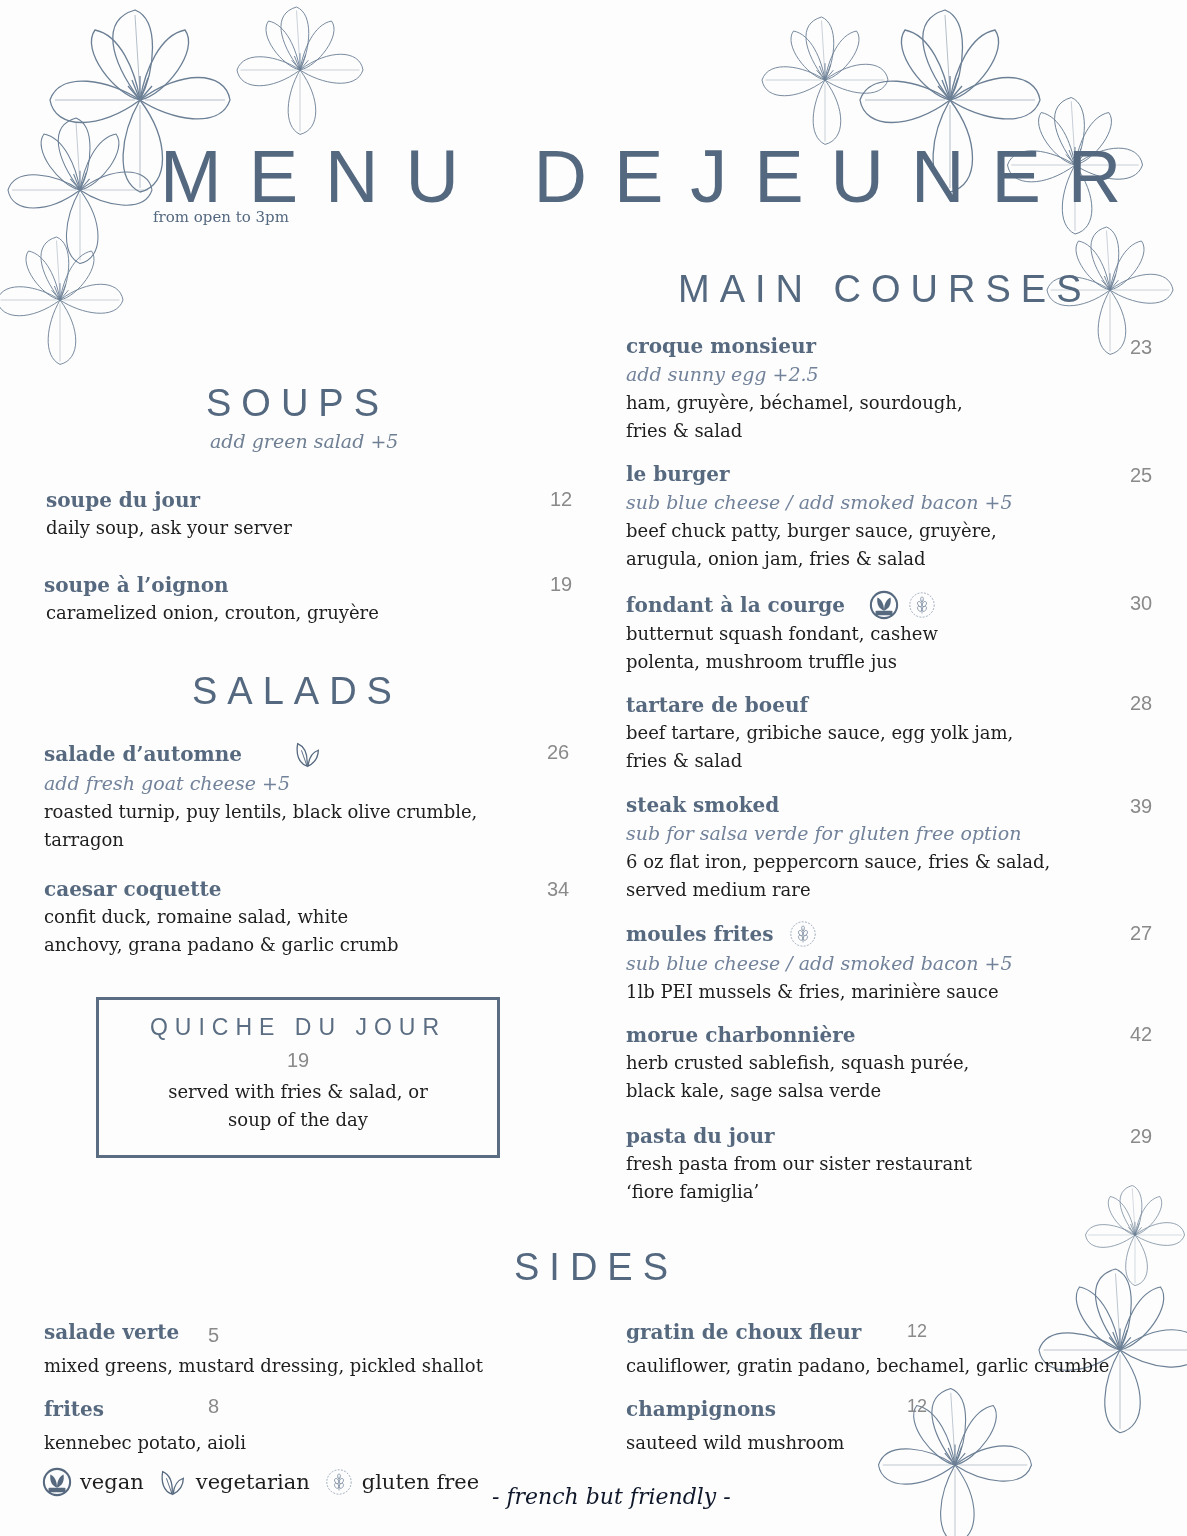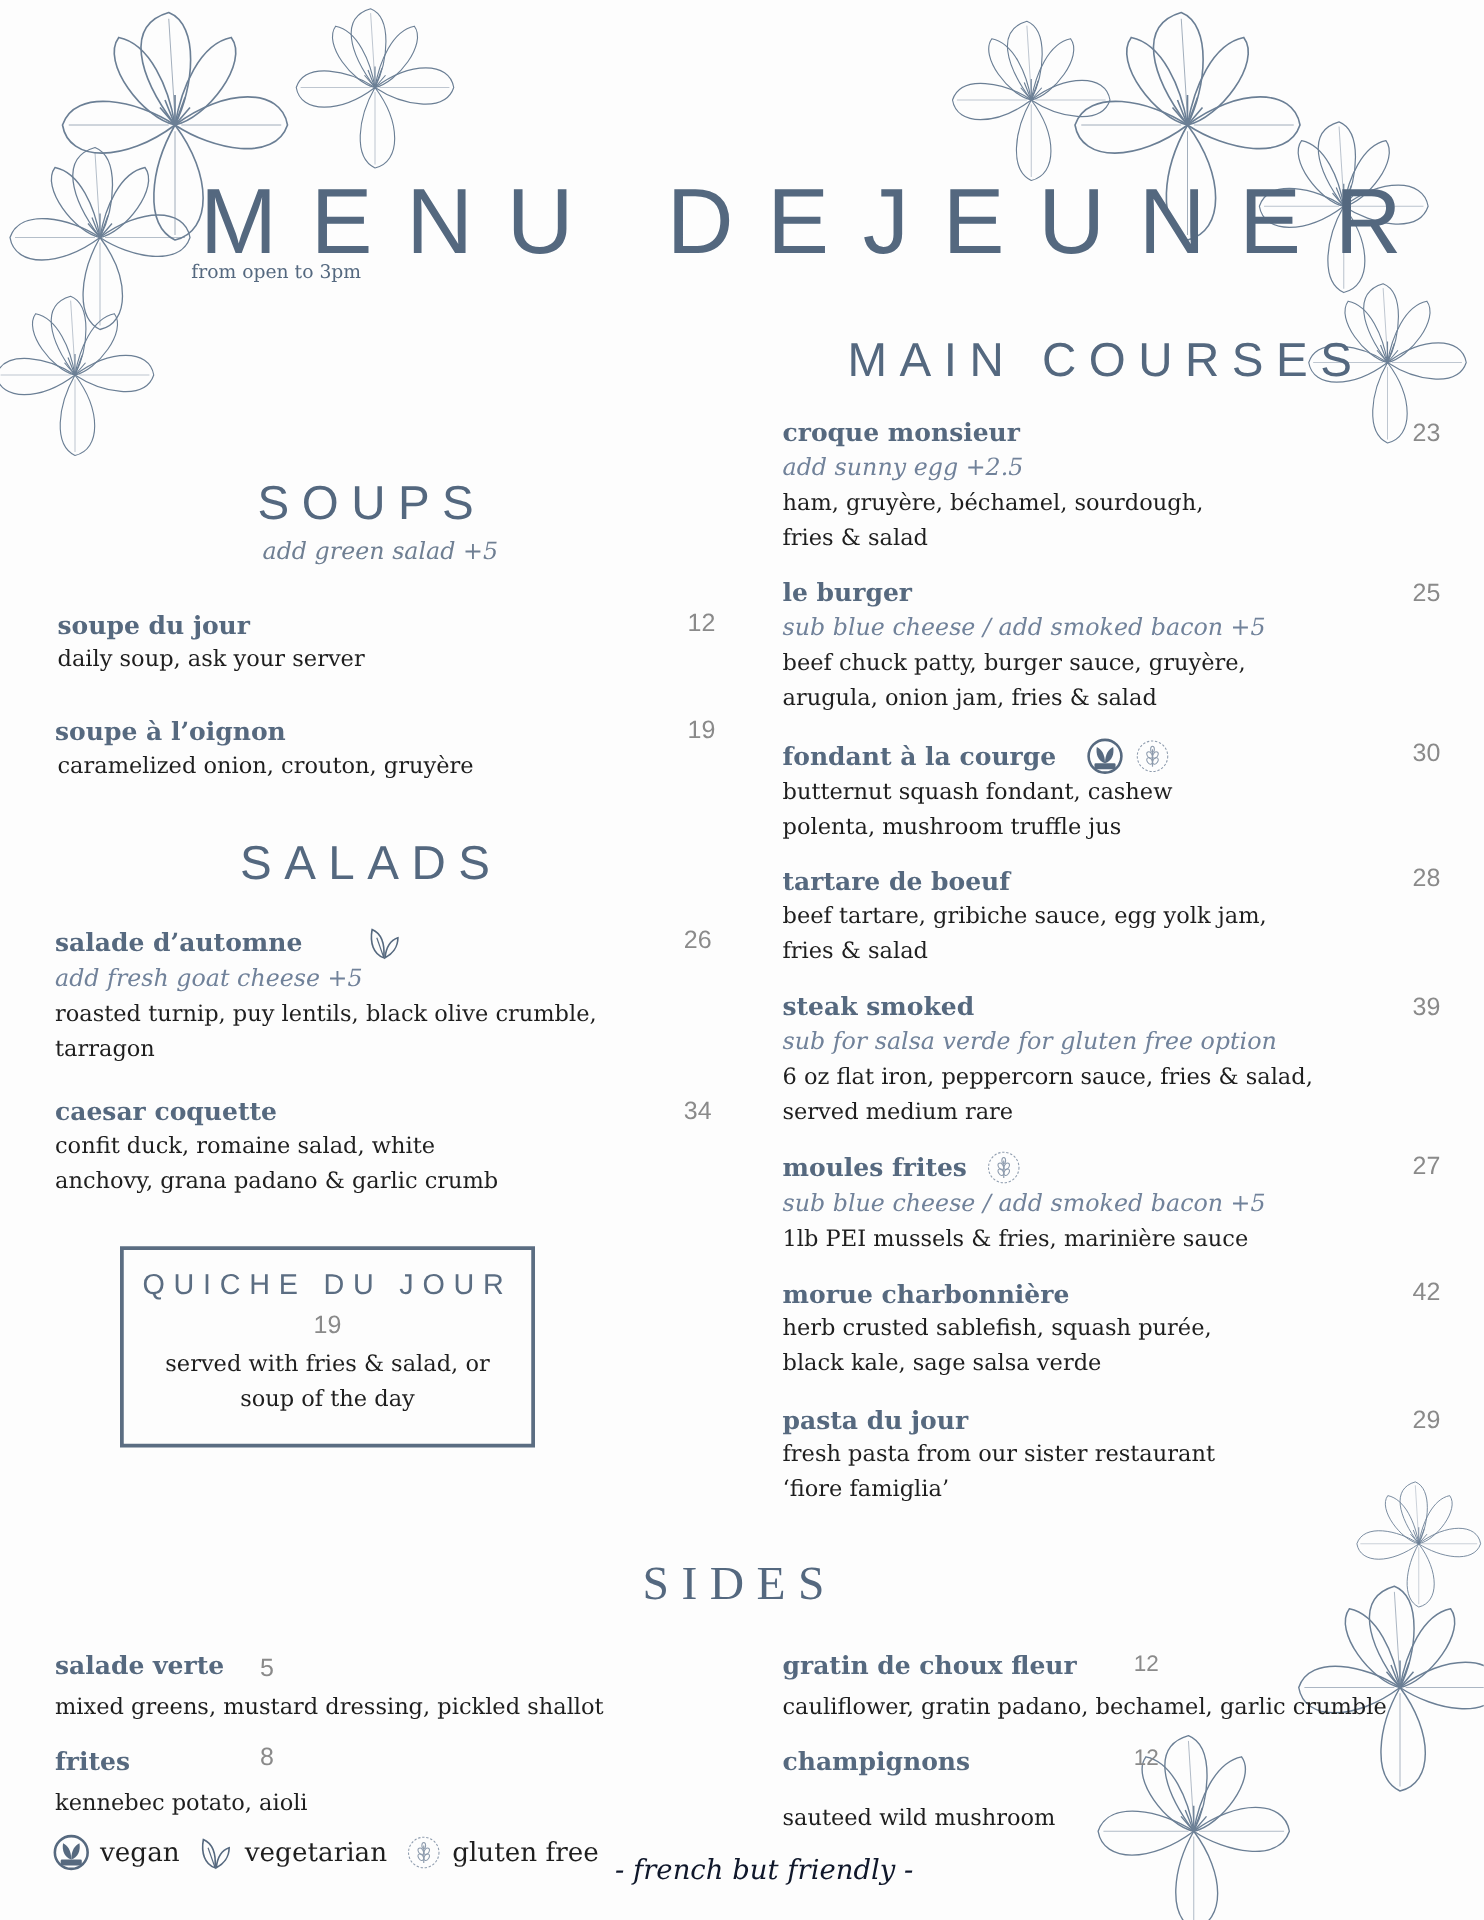--- a/index.html
+++ b/index.html
@@ -32,21 +32,21 @@
       font-family: "DejaVu Serif", serif; font-style: italic; font-size: 19px;
       color: #71829a; line-height: 29px; white-space: nowrap;
     }
     .item-desc {
       font-family: "DejaVu Serif", serif; font-size: 18px; color: #1e1e1e; line-height: 28px;
     }
     .price {
       position: absolute; font-family: "Liberation Sans", sans-serif; font-size: 20px; color: #8a8a8a;
     }
     .quiche-box {
-      position: absolute; left: 96px; top: 997px; width: 332px; height: 161px;
+      position: absolute; left: 96px; top: 997px; width: 404px; height: 161px;
       border: 3px solid #5b6d82; text-align: center;
     }
     .quiche-title {
       margin-top: 14px; font-family: "Liberation Sans", sans-serif; font-size: 23px;
       letter-spacing: 7px; color: #5b6d82;
     }
     .quiche-price { margin-top: 8px; font-family: "Liberation Sans", sans-serif; font-size: 20px; color: #8a8a8a; }
     .quiche-desc { margin-top: 6px; font-size: 18px; line-height: 28px; color: #1e1e1e; }
 
     .legend { position: absolute; left: 42px; top: 1466px; display: flex; align-items: center; gap: 8px; font-size: 21px; color: #1e1e1e; }
@@ -254,21 +254,21 @@
 </div>
 <div class="price" style="left:1130px;top:1023px;">42</div>
 
 <div class="item" style="left:626px;top:1122px;">
   <div class="item-title">pasta du jour</div>
   <div class="item-desc">fresh pasta from our sister restaurant</div>
   <div class="item-desc">‘fiore famiglia’</div>
 </div>
 <div class="price" style="left:1130px;top:1125px;">29</div>
 
-<div class="section-heading" style="left:514px;top:1248px;font-size:38px;font-family:Liberation Serif, serif;">SIDES</div>
+<div class="section-heading" style="left:514px;top:1248px;font-size:38px;">SIDES</div>
 
 <div class="item" style="left:44px;top:1318px;">
   <div class="item-title">salade verte</div>
   <div class="item-desc" style="margin-top:6px">mixed greens, mustard dressing, pickled shallot</div>
 </div>
 <div class="price" style="left:208px;top:1324px;">5</div>
 
 <div class="item" style="left:44px;top:1395px;">
   <div class="item-title">frites</div>
   <div class="item-desc" style="margin-top:6px">kennebec potato, aioli</div>
@@ -276,21 +276,21 @@
 <div class="price" style="left:208px;top:1395px;">8</div>
 
 <div class="item" style="left:626px;top:1318px;">
   <div class="item-title">gratin de choux fleur</div>
   <div class="item-desc" style="margin-top:6px">cauliflower, gratin padano, bechamel, garlic crumble</div>
 </div>
 <div class="price" style="left:907px;top:1321px;font-size:18px;">12</div>
 
 <div class="item" style="left:626px;top:1395px;">
   <div class="item-title">champignons</div>
-  <div class="item-desc" style="margin-top:18px">sauteed wild mushroom</div>
+  <div class="item-desc" style="margin-top:6px">sauteed wild mushroom</div>
 </div>
 <div class="price" style="left:907px;top:1396px;font-size:18px;">12</div>
 
 <div class="legend">
   <span class="entry">
     <span class="icon">
         <svg width="30" height="30">
           <use href="#sym-vegan"></use>
         </svg>
       </span>

